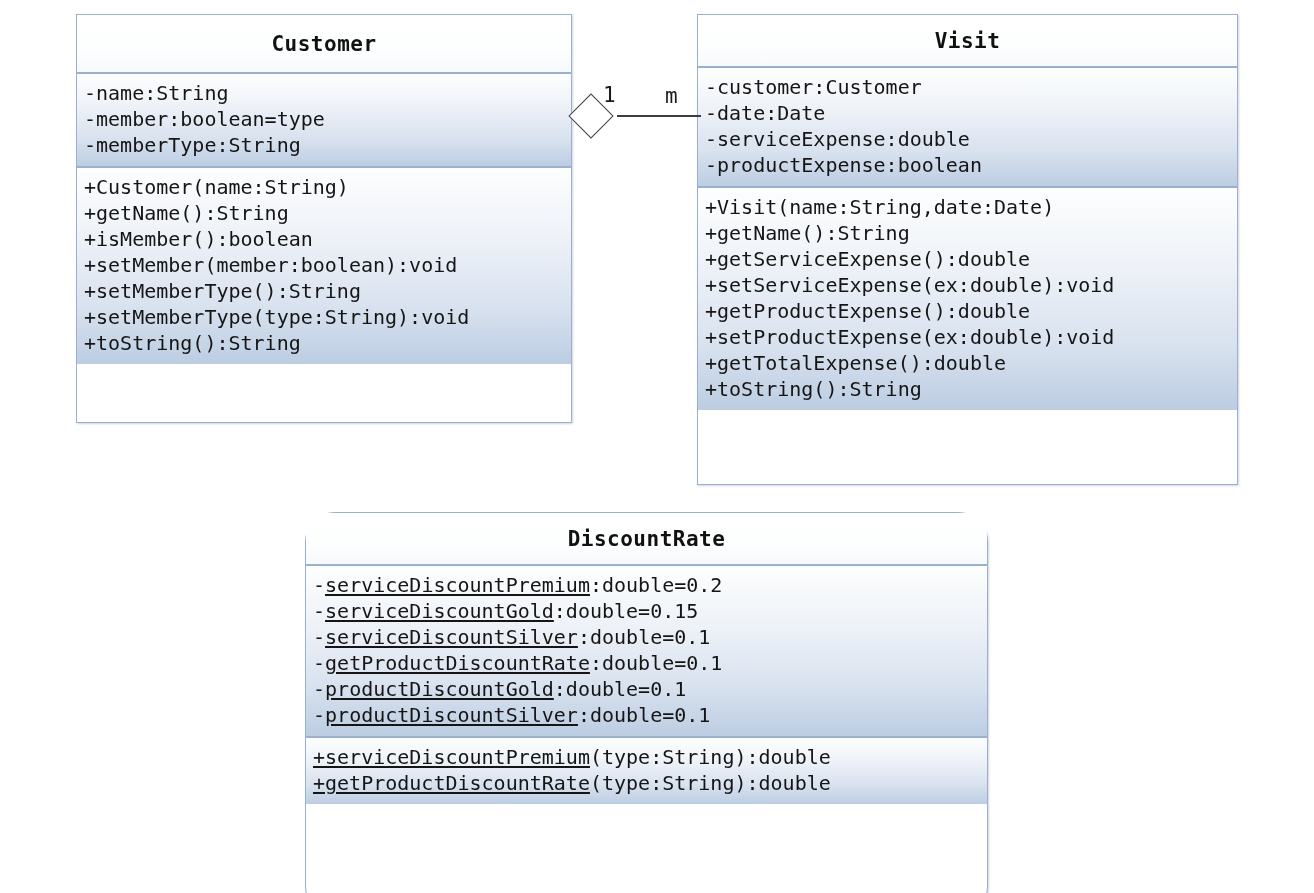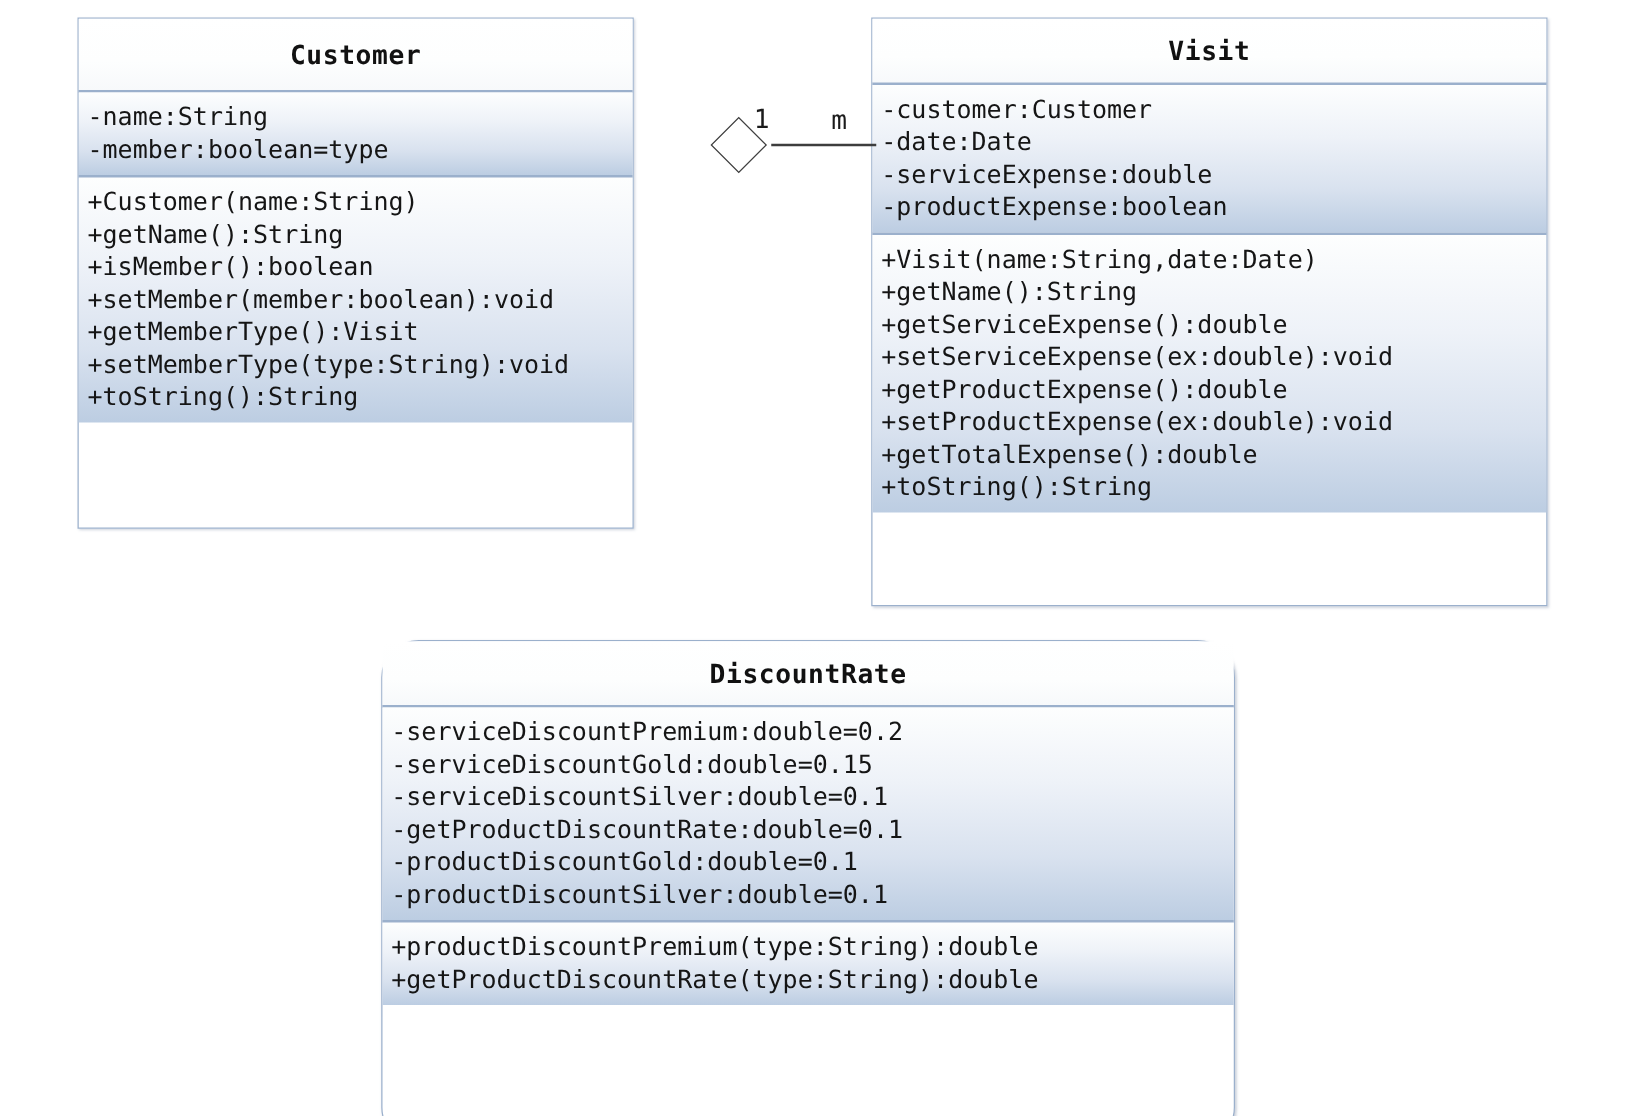--- a/index.html
+++ b/index.html
@@ -42,25 +42,26 @@
     border-top:2px solid #9bb0cc;
   }
   .uml-row{
     font-size:20px;
     line-height:26px;
     color:#151515;
     white-space:pre;
     padding-left:7px;
   }
   .uml-row .static-part{
+    text-decoration:underline;
     text-underline-offset:2px;
   }
 
   
-  #class-customer{ left:62px; top:14px; width:445px; height:409px; }
+  #class-customer{ left:76px; top:14px; width:496px; height:409px; }
   #class-customer .uml-title{ height:59px; }
   #class-visit{ left:697px; top:14px; width:541px; height:471px; }
   #class-visit .uml-title{ height:53px; }
   #class-discountrate{ left:305px; top:512px; width:683px; height:404px;border-radius:30px; }
   #class-discountrate .uml-title{ height:53px; }
 
   
   #association{
     position:absolute;
     left:570px; top:80px;
@@ -94,27 +95,28 @@
 </head>
 <body>
 
 <div id="canvas">
 
   <div class="uml-class" id="class-customer">
     <div class="uml-title">Customer</div>
     <div class="uml-compartment">
         <div class="uml-row">-name:String</div>
         <div class="uml-row">-member:boolean=type</div>
+        <div class="uml-row">-memberType:String</div>
       </div>
     <div class="uml-compartment with-divider">
         <div class="uml-row">+Customer(name:String)</div>
         <div class="uml-row">+getName():String</div>
         <div class="uml-row">+isMember():boolean</div>
         <div class="uml-row">+setMember(member:boolean):void</div>
-        <div class="uml-row">+getMemberType():Visit</div>
+        <div class="uml-row">+setMemberType():String</div>
         <div class="uml-row">+setMemberType(type:String):void</div>
         <div class="uml-row">+toString():String</div>
       </div>
   </div>
 
   <div class="uml-class" id="class-visit">
     <div class="uml-title">Visit</div>
     <div class="uml-compartment">
         <div class="uml-row">-customer:Customer</div>
         <div class="uml-row">-date:Date</div>
@@ -137,21 +139,21 @@
     <div class="uml-title">DiscountRate</div>
     <div class="uml-compartment">
         <div class="uml-row"><span>-</span><span class="static-part">serviceDiscountPremium</span><span>:double=0.2</span></div>
         <div class="uml-row"><span>-</span><span class="static-part">serviceDiscountGold</span><span>:double=0.15</span></div>
         <div class="uml-row"><span>-</span><span class="static-part">serviceDiscountSilver</span><span>:double=0.1</span></div>
         <div class="uml-row"><span>-</span><span class="static-part">getProductDiscountRate</span><span>:double=0.1</span></div>
         <div class="uml-row"><span>-</span><span class="static-part">productDiscountGold</span><span>:double=0.1</span></div>
         <div class="uml-row"><span>-</span><span class="static-part">productDiscountSilver</span><span>:double=0.1</span></div>
       </div>
     <div class="uml-compartment with-divider">
-        <div class="uml-row"><span class="static-part">+productDiscountPremium</span><span>(type:String):double</span></div>
+        <div class="uml-row"><span class="static-part">+serviceDiscountPremium</span><span>(type:String):double</span></div>
         <div class="uml-row"><span class="static-part">+getProductDiscountRate</span><span>(type:String):double</span></div>
       </div>
   </div>
 
   <div id="association">
     <div id="assoc-diamond"></div>
     <div id="assoc-line"></div>
     <div class="mult-label" id="mult-near">1</div>
     <div class="mult-label" id="mult-far">m</div>
   </div>

